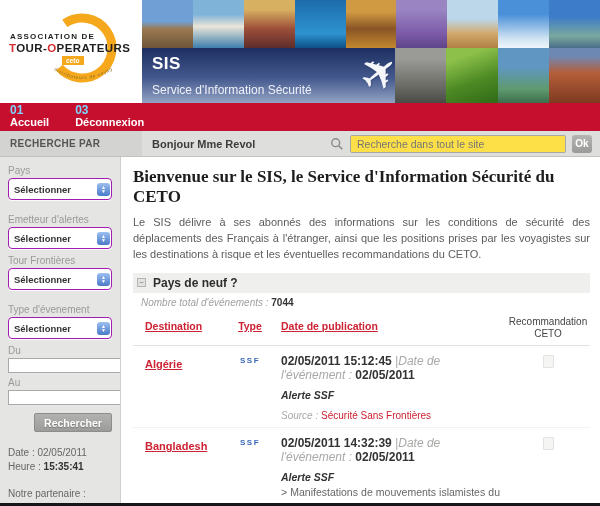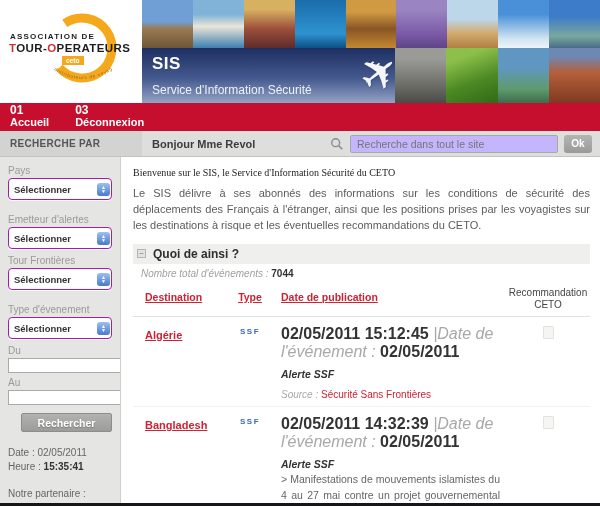--- a/index.html
+++ b/index.html
@@ -30,75 +30,75 @@
   .t-terrace  { background:linear-gradient(160deg,#8cc04a 20%,#4d8a24 60%,#2f6a16); }
   .t-monastery{ background:linear-gradient(180deg,#5f97c2 35%,#5f9a6e 75%,#3c6d4c); }
   .t-canyon   { background:linear-gradient(180deg,#6e88b4 15%,#b55f3a 45%,#7e3a20); }
 
   
   .ceto-svg { position:absolute; left:4px; top:4px; }
 
   
   .nav { height:28px; background:#c60f2e; display:flex; align-items:flex-end; padding:0 0 3px 10px; gap:26px; }
   .nav-item { cursor:pointer; line-height:1; }
-  .nav-item .num { display:block; font-size:12px; font-weight:bold; color:#ffffff; margin-bottom:1px; }
+  .nav-item .num { display:block; font-size:12px; font-weight:bold; color:#7dd3fc; margin-bottom:1px; }
   .nav-item .lbl { display:block; font-size:11px; font-weight:bold; color:#fff; }
   .nav-item:nth-child(3){ margin-left:40px; }
 
   
   .topbar { height:26px; display:flex; align-items:center; background:#dededc; border-bottom:1px solid #c2c2c0; }
   .topbar .left-cell { width:142px; flex:none; height:100%; background:#d3d3d1; display:flex; align-items:center; padding-left:10px; font-size:10px; font-weight:bold; color:#555; letter-spacing:.3px; }
   .greeting { font-size:11px; font-weight:bold; color:#3c3c3c; padding-left:10px; width:180px; }
   .searchzone { display:flex; align-items:center; gap:6px; flex:1; padding-right:8px; }
-  .search-input { flex:1; height:18px; border:1px solid #a8a8a6; border-radius:2px; font-size:10.5px; padding:0 6px; color:#555; background:#c4b5fd; }
-  .ok-btn { width:28px; height:18px; background:linear-gradient(180deg,#b4b4b2,#9a9a98); color:#fff; font-weight:bold; font-size:10px; border:none; border-radius:3px; cursor:pointer; }
+  .search-input { flex:1; height:18px; border:1px solid #a8a8a6; border-radius:2px; font-size:10.5px; padding:0 6px; color:#555; background:#fde047; }
+  .ok-btn { width:20px; height:18px; background:linear-gradient(180deg,#b4b4b2,#9a9a98); color:#fff; font-weight:bold; font-size:10px; border:none; border-radius:3px; cursor:pointer; }
 
   
   .body { display:flex; height:346px; }
   .sidebar { width:120px; flex:none; background:#e5e5e3; padding:8px 8px 0 8px; }
   .content { flex:1; background:#fff; border-left:1px solid #cfcfcd; padding:10px 10px 0 12px; overflow:hidden; }
 
   .f-label { font-size:10px; color:#9a9a98; margin-bottom:2px; }
   .select { display:flex; align-items:center; height:22px; background:#fff; border:1px solid #a21caf; border-radius:4px; margin-bottom:6px; cursor:pointer; box-shadow:0 1px 0 rgba(255,255,255,.8); }
   .select .val { flex:1; font-size:9.5px; font-weight:bold; color:#333; padding-left:5px; overflow:hidden; white-space:nowrap; }
   .stepper { width:13px; height:13px; margin-right:1px; border-radius:3px; background:linear-gradient(180deg,#9cc0f0,#4a7ac8); display:flex; flex-direction:column; align-items:center; justify-content:center; color:#fff; font-size:5px; line-height:4px; }
   .gap8 { height:8px; }
   .date-row { display:flex; align-items:center; gap:3px; margin-bottom:4px; }
   .date-input { flex:1; height:15px; border:1px solid #aaa; background:#fff; font-size:10px; padding:0 3px; }
   .cal-icon { width:13px; height:12px; flex:none; background:repeating-linear-gradient(90deg,#777 0 2px,#cfcfcf 2px 4px), #888; border:1px solid #666; border-top:3px solid #555; cursor:pointer; }
-  .search-btn { display:block; margin:8px 0 0 auto; width:91px; height:19px; background:linear-gradient(180deg,#b2b2b0,#9c9c9a); color:#fff; font-weight:bold; font-size:10.5px; border:1px solid #8d8d8b; border-radius:2px; cursor:pointer; text-shadow:0 1px 1px rgba(0,0,0,.25); }
+  .search-btn { display:block; margin:8px 0 0 auto; width:78px; height:19px; background:linear-gradient(180deg,#b2b2b0,#9c9c9a); color:#fff; font-weight:bold; font-size:10.5px; border:1px solid #8d8d8b; border-radius:2px; cursor:pointer; text-shadow:0 1px 1px rgba(0,0,0,.25); }
   .datetime { margin-top:14px; font-size:10px; color:#666; line-height:1.4; }
   .datetime b { color:#333; }
   .partner-label { margin-top:14px; font-size:10px; color:#666; }
   .partner-box { margin-top:4px; background:#fff; padding:6px 4px; display:flex; align-items:center; gap:4px; }
   .mondial-name { color:#d42e2e; font-weight:bold; font-size:10px; line-height:1; letter-spacing:-.3px; }
   .mondial-sub { color:#d42e2e; font-weight:bold; font-size:8.5px; letter-spacing:.6px; }
 
-  .welcome-title { font-family:"Liberation Serif", serif; font-size:10px; font-weight:normal; color:#1d1d1d; margin-bottom:8px; }
+  .welcome-title { font-family:"Liberation Serif", serif; font-size:17px; font-weight:bold; color:#1d1d1d; margin-bottom:8px; }
   .intro { font-size:11px; color:#5c5c5c; line-height:1.45; margin-bottom:10px; text-align:justify; }
   .section-bar { display:flex; align-items:center; gap:7px; background:#efefed; height:20px; padding-left:4px; margin-bottom:4px; }
   .collapse-icon { width:9px; height:9px; border:1px solid #b5b5b3; background:#e2e2e0; color:#777; font-size:8px; line-height:7px; text-align:center; cursor:pointer; }
   .section-title { font-size:12px; font-weight:bold; color:#2e2e2e; }
   .total-line { font-size:10px; color:#a0a09e; font-style:italic; margin:2px 0 4px 8px; }
   .total-line b { color:#333; font-style:normal; }
 
   .tbl-header { display:flex; border-bottom:1px solid #e2e2e0; padding:4px 0 4px 0; }
   .th-link { font-size:10.5px; font-weight:bold; color:#cc2233; text-decoration:underline; cursor:pointer; }
   .col-dest { width:86px; flex:none; padding-left:12px; }
   .col-type { width:62px; flex:none; text-align:center; }
   .col-main { flex:1; padding-right:6px; }
   .col-reco { width:84px; flex:none; text-align:center; }
   .th-reco { font-size:10px; color:#444; line-height:1.25; text-align:center; }
 
   .row { display:flex; border-bottom:1px solid #f2f2f0; padding-top:8px; padding-bottom:6px; }
   .dest-link { font-size:11px; font-weight:bold; color:#cc2233; text-decoration:underline; cursor:pointer; }
   .globe { width:22px; height:22px; margin:0 auto; border-radius:50%; background:radial-gradient(circle at 35% 28%, #fdfdfd 0%, #d8d8d8 35%, #9a9a9a 70%, #777 100%); position:relative; overflow:hidden; box-shadow:0 1px 2px rgba(0,0,0,.25); }
   .globe::after { content:""; position:absolute; left:-4px; top:8px; width:30px; height:5px; background:rgba(255,255,255,.9); transform:rotate(-18deg); }
   .ssf-label { display:block; margin-top:2px; font-size:8px; font-weight:bold; color:#3a6ab8; letter-spacing:1.5px; cursor:pointer; }
-  .pub-line { font-size:16px; font-weight:bold; color:#333; }
+  .pub-line { font-size:12px; font-weight:bold; color:#333; }
   .pub-line .evt-label { font-weight:normal; font-style:italic; color:#a8a8a6; }
   .alert-title { font-size:10.5px; font-weight:bold; font-style:italic; color:#333; margin-top:7px; }
   .desc { font-size:10.5px; color:#666; line-height:1.5; text-align:justify; margin-top:2px; }
   .source-line { font-size:10px; font-style:italic; color:#a8a8a6; margin-top:9px; }
   .source-link { color:#cc2233; font-style:normal; text-decoration:none; cursor:pointer; }
   .doc-icon { display:inline-block; width:11px; height:13px; border:1px solid #e2e2e0; background:#f5f5f3; border-radius:1px; }
 
   .mag-icon { width:14px; height:14px; flex:none; margin-left:8px; }
 </style>
 </head>
@@ -234,21 +234,21 @@
         </div>
       </div>
     </div>
 
     <div class="content">
       <div class="welcome-title">Bienvenue sur le SIS, le Service d'Information Sécurité du CETO</div>
       <div class="intro">Le SIS délivre à ses abonnés des informations sur les conditions de sécurité des déplacements des Français à l'étranger, ainsi que les positions prises par les voyagistes sur les destinations à risque et les éventuelles recommandations du CETO.</div>
 
       <div class="section-bar">
         <span class="collapse-icon">−</span>
-        <span class="section-title">Quoi de ainsi ?</span>
+        <span class="section-title">Pays de neuf ?</span>
       </div>
       <div class="total-line"><span>Nombre total d'événements : </span><b>7044</b></div>
 
       <div class="tbl-header">
         <div class="col-dest"><span class="th-link">Destination</span></div>
         <div class="col-type"><span class="th-link">Type</span></div>
         <div class="col-main"><span class="th-link">Date de publication</span></div>
         <div class="col-reco th-reco">
           <div>Recommandation</div>
           <div>CETO</div>

